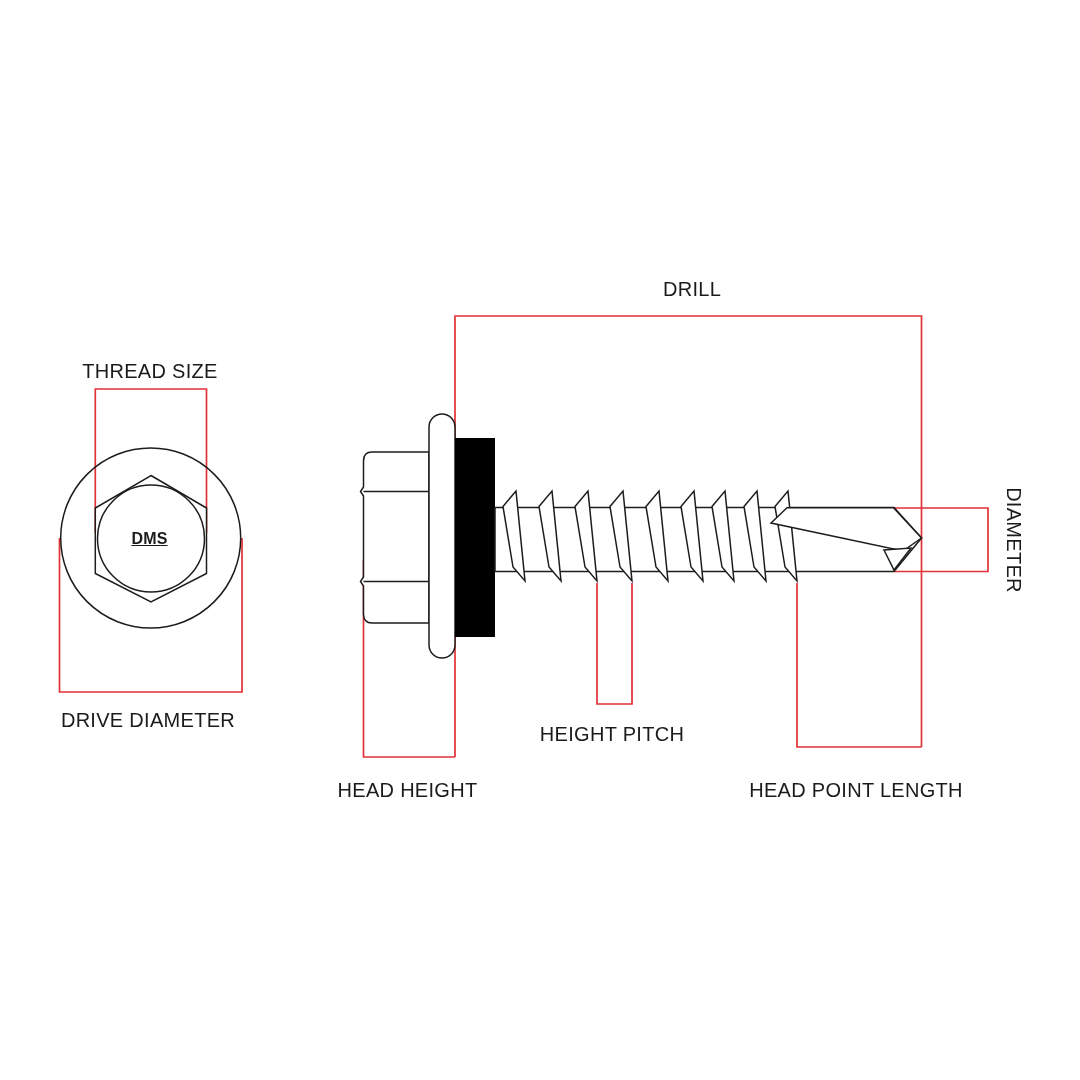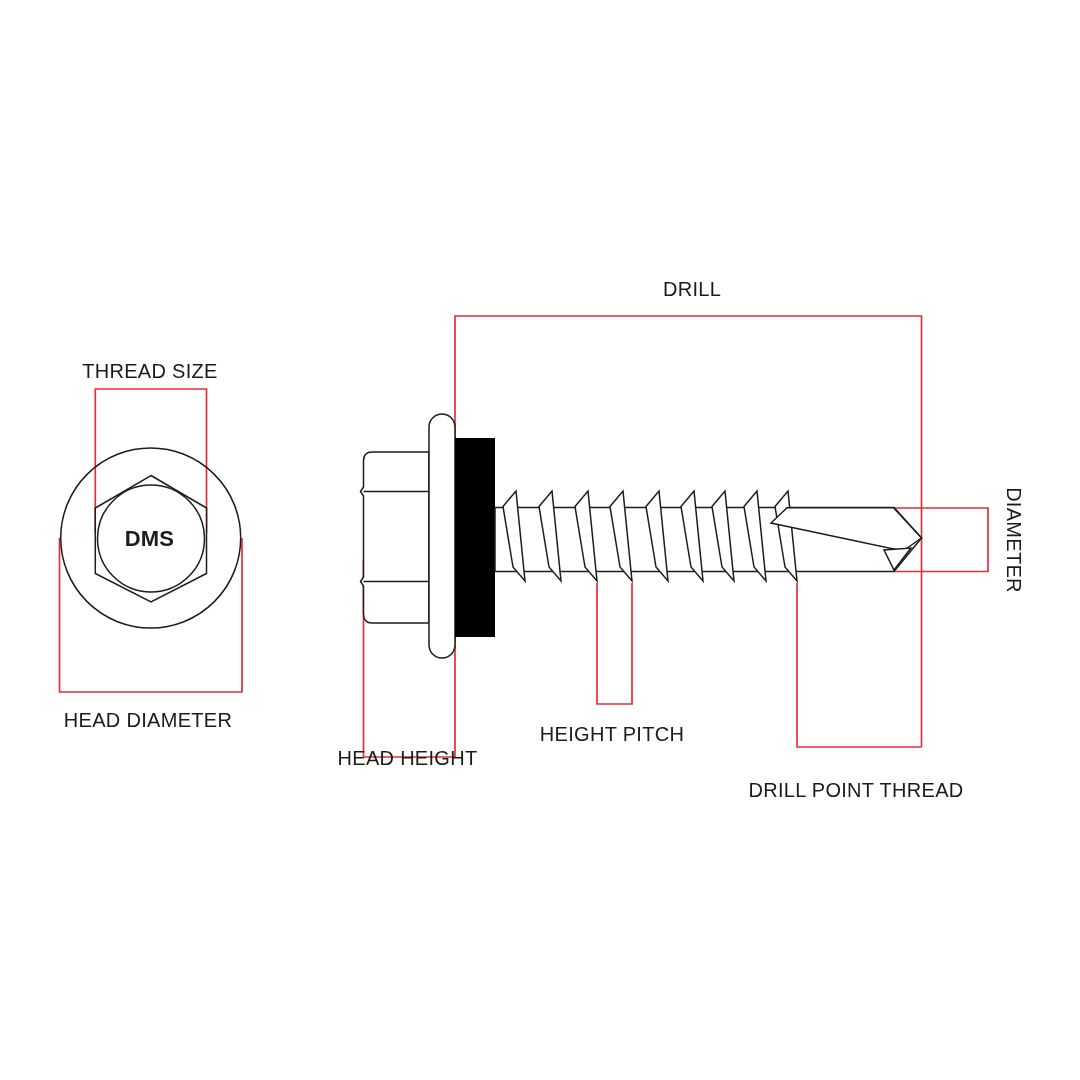--- a/index.html
+++ b/index.html
@@ -21,21 +21,21 @@
   .shape{stroke:var(--outline);stroke-width:1.5;fill:#ffffff;stroke-linejoin:miter;}
   .line{stroke:var(--outline);stroke-width:1.5;fill:none;}
   .seal{fill:var(--seal-fill);stroke:none;}
   
   .lbl{
     position:absolute;transform:translate(-50%,-50%);
     font-size:20px;letter-spacing:.3px;color:var(--label-text);
     white-space:nowrap;line-height:1;
   }
   .lbl.rot{transform:translate(-50%,-50%) rotate(90deg);}
-  .lbl.marking{font-weight:bold;font-size:22px;letter-spacing:.2px;}
+  .lbl.marking{font-weight:bold;font-size:16px;letter-spacing:.2px;text-decoration:underline;}
 </style>
 </head>
 <body>
 
 <div class="canvas">
 
   <svg width="1080" height="1080" viewBox="0 0 1080 1080">
 
     <g>
       <path class="dim" d="M455,757 L455,316 L921.5,316 L921.5,747"></path>
@@ -77,26 +77,26 @@
         <polygon class="shape" points="788,491 797,581 785,567 775,506.5"></polygon>
       </g>
 
       <polygon class="shape" points="771,523 787,507.8 893.5,507.8 921.5,538 903,551"></polygon>
       <polygon class="shape" points="884,550 894,570 911,548"></polygon>
     </g>
   </svg>
 
   <div class="lbl" style="left:150px;top:370.5px">THREAD SIZE</div>
 
-  <div class="lbl" style="left:148px;top:719.5px">HEAD DIAMETER</div>
+  <div class="lbl" style="left:148px;top:719.5px">DRIVE DIAMETER</div>
 
   <div class="lbl marking" style="left:149.5px;top:538.5px">DMS</div>
 
   <div class="lbl" style="left:692px;top:289px">DRILL</div>
 
   <div class="lbl rot" style="left:1014px;top:540px">DIAMETER</div>
 
   <div class="lbl" style="left:612px;top:733.5px">HEIGHT PITCH</div>
 
-  <div class="lbl" style="left:407.5px;top:758px">HEAD HEIGHT</div>
+  <div class="lbl" style="left:407.5px;top:790px">HEAD HEIGHT</div>
 
-  <div class="lbl" style="left:856px;top:790px">DRILL POINT THREAD</div>
+  <div class="lbl" style="left:856px;top:790px">HEAD POINT LENGTH</div>
 </div>
 
 </body></html>

